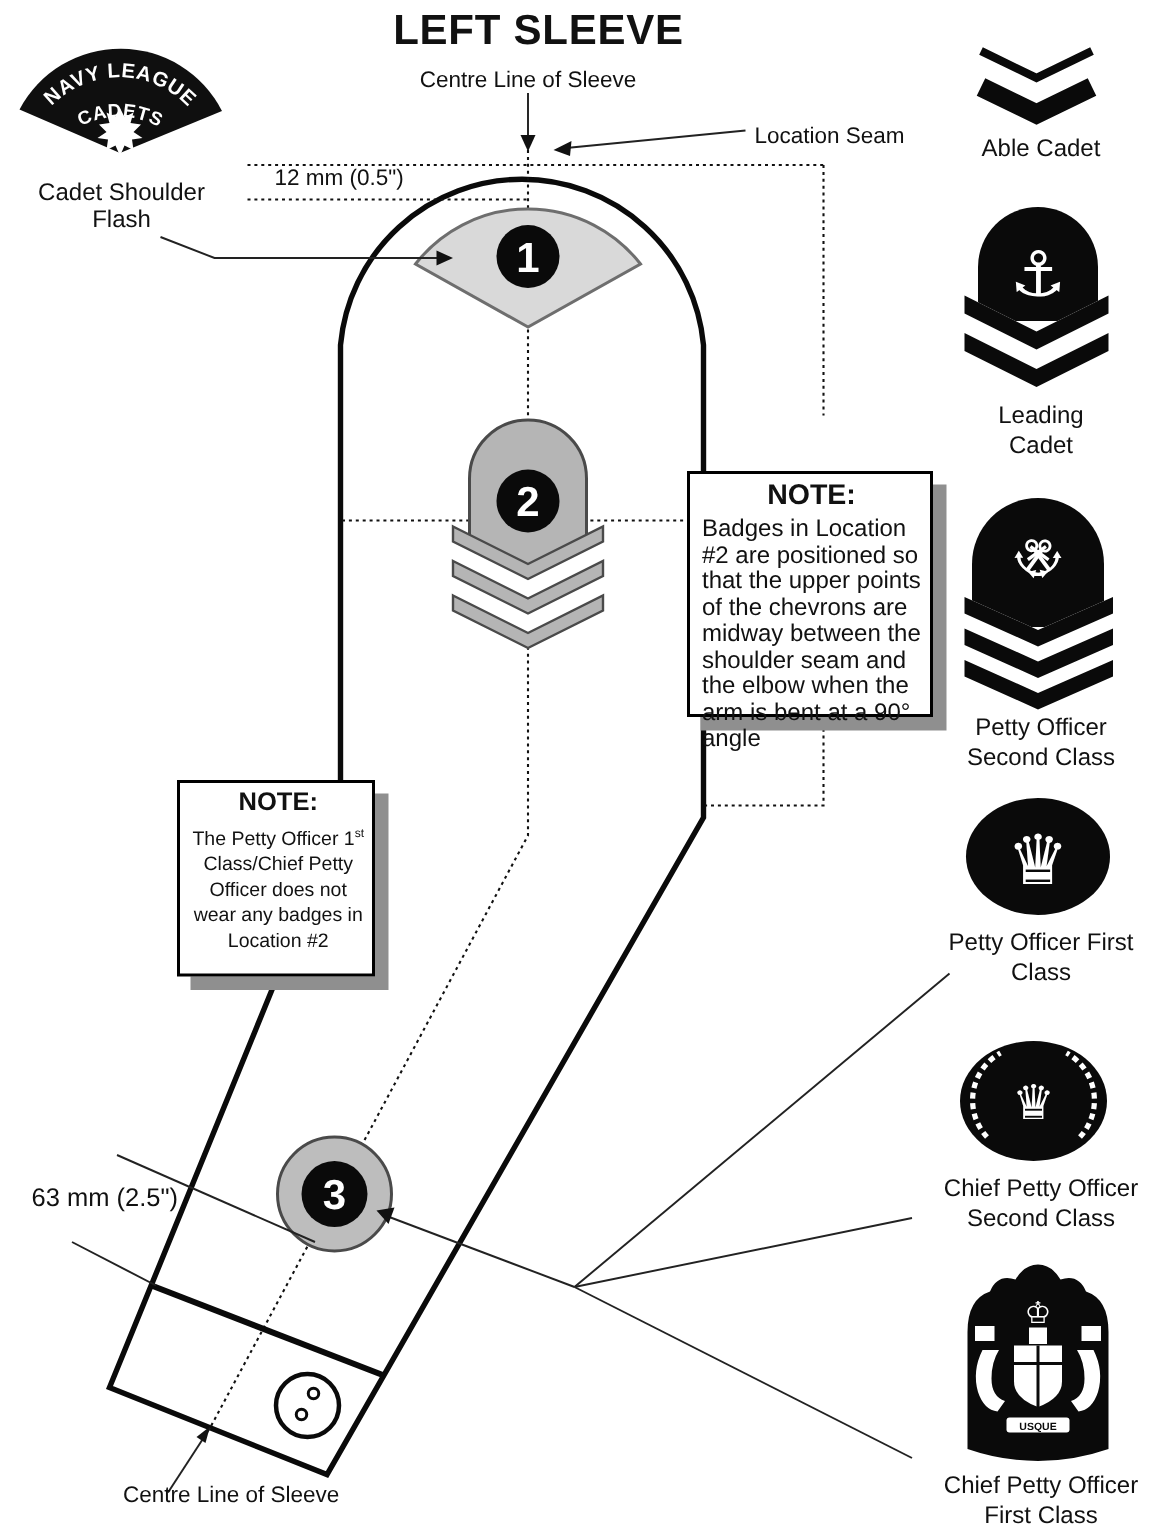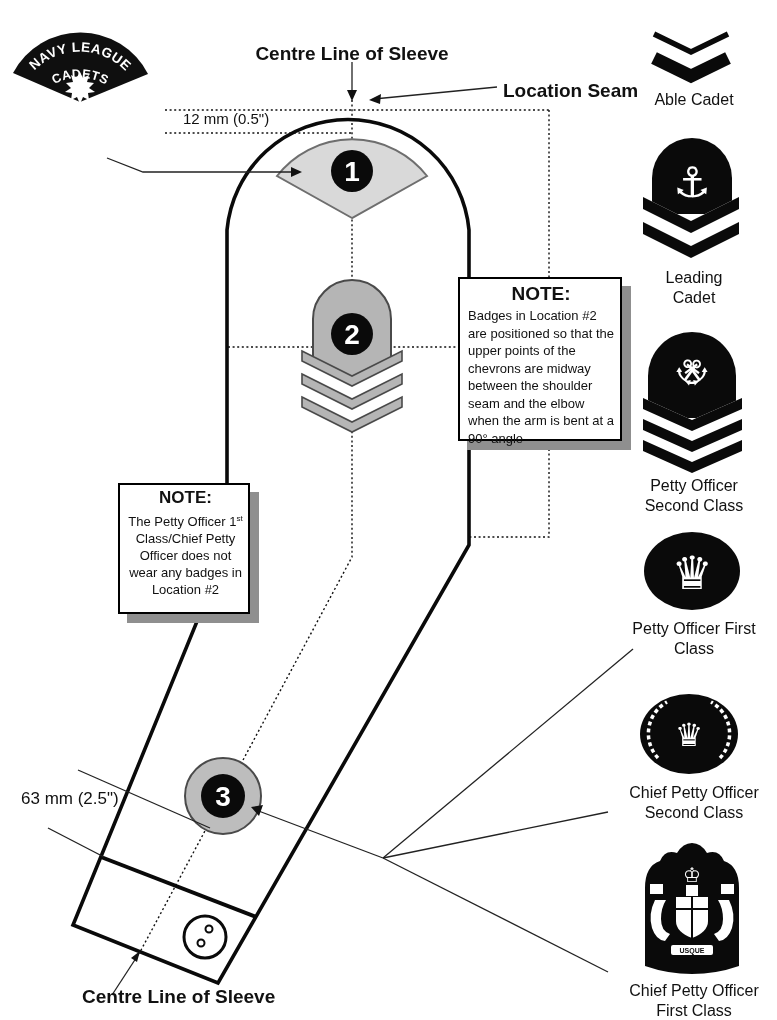--- a/index.html
+++ b/index.html
@@ -1,29 +1,29 @@
 <!DOCTYPE html>
 <html><head>
 <meta charset="utf-8">
 <style>
   html,body{margin:0;padding:0;background:#fff;}
   #stage{position:relative;width:777px;height:1020px;background:#fff;overflow:hidden;
          font-family:"Liberation Sans",sans-serif;color:#111;}
   #diagram-svg{position:absolute;left:0;top:0;}
   .abs{position:absolute;}
-  .lbl{font-size:19px;line-height:19px;white-space:nowrap;font-weight:bold;}
+  .lbl{font-size:15px;line-height:19px;white-space:nowrap;}
   .ctr{text-align:center;}
   .title{font-size:28px;font-weight:bold;letter-spacing:.5px;}
   .note-box{position:absolute;background:#fff;border:2px solid #000;box-sizing:border-box;
-            box-shadow:9px 9px 0 #8f8f8f;}
+            box-shadow:9px 9px 0 #8f8f8f;margin-top:37px;}
   .note-head{font-weight:bold;text-align:center;margin:1px 0 2px 0;}
   .note-body{text-align:left;}
   .rn{left:458px;top:277px;width:164px;height:164px;padding:3px 6px 0 8px;}
   .rn .note-head{font-size:19px;}
-  .rn .note-body{font-size:13px;line-height:17.5px;}
+  .rn .note-body{font-size:16px;line-height:17.5px;}
   .ln{left:118px;top:483px;width:132px;height:131px;padding:2px 4px 0 7px;}
   .ln .note-head{font-size:17px;}
   .ln .note-body{font-size:13px;line-height:17px;text-align:center;}
   .rank-label{position:absolute;left:601px;width:186px;text-align:center;
               font-size:16px;line-height:19.5px;}
   sup{font-size:.62em;}
 </style>
 </head>
 <body>
 
@@ -153,27 +153,32 @@
     <path d="M655,900 q-7,14 -3,28 q4,12 13,13 l5,-7 q-9,-3 -9,-15 q0,-11 5,-19 z" fill="#ffffff"></path>
     <path d="M729,900 q7,14 3,28 q-4,12 -13,13 l-5,-7 q9,-3 9,-15 q0,-11 -5,-19 z" fill="#ffffff"></path>
     <rect x="686" y="885" width="12" height="11" fill="#ffffff"></rect>
     <path d="M676,897 h32 v24 q0,11 -16,17 q-16,-6 -16,-17 z" fill="#ffffff"></path>
     <path d="M692,897 V938 M676,909 H708" stroke="#0a0a0a" stroke-width="2" fill="none"></path>
     <rect x="671" y="945" width="42" height="10" rx="2" fill="#ffffff"></rect>
     <text x="692" y="953" text-anchor="middle" fill="#0a0a0a" font-family="Liberation Sans, sans-serif" font-size="7" font-weight="bold">USQUE</text>
   </g>
 </svg>
 
+<div class="abs title ctr" style="left:156px;top:4px;width:406px;">LEFT SLEEVE</div>
 
 <div class="abs lbl ctr" style="left:252px;top:44px;width:200px;">Centre Line of Sleeve</div>
 
 <div class="abs lbl" style="left:503px;top:81px;">Location Seam</div>
 
 <div class="abs" style="left:183px;top:110px;font-size:15px;">12 mm (0.5")</div>
 
+<div class="abs ctr" style="left:18px;top:120px;width:126px;font-size:16px;line-height:18px;">
+  <div>Cadet Shoulder</div>
+  <div>Flash</div>
+</div>
 
 <div class="abs" style="left:21px;top:789px;font-size:17px;">63 mm (2.5")</div>
 
 <div class="abs lbl" style="left:82px;top:987px;">Centre Line of Sleeve</div>
 
 <div class="note-box rn">
   <div class="note-head">NOTE:</div>
   <div class="note-body">Badges in Location #2 are positioned so that the upper points of the chevrons are midway between the shoulder seam and the elbow when the arm is bent at a 90° angle</div>
 </div>
 

